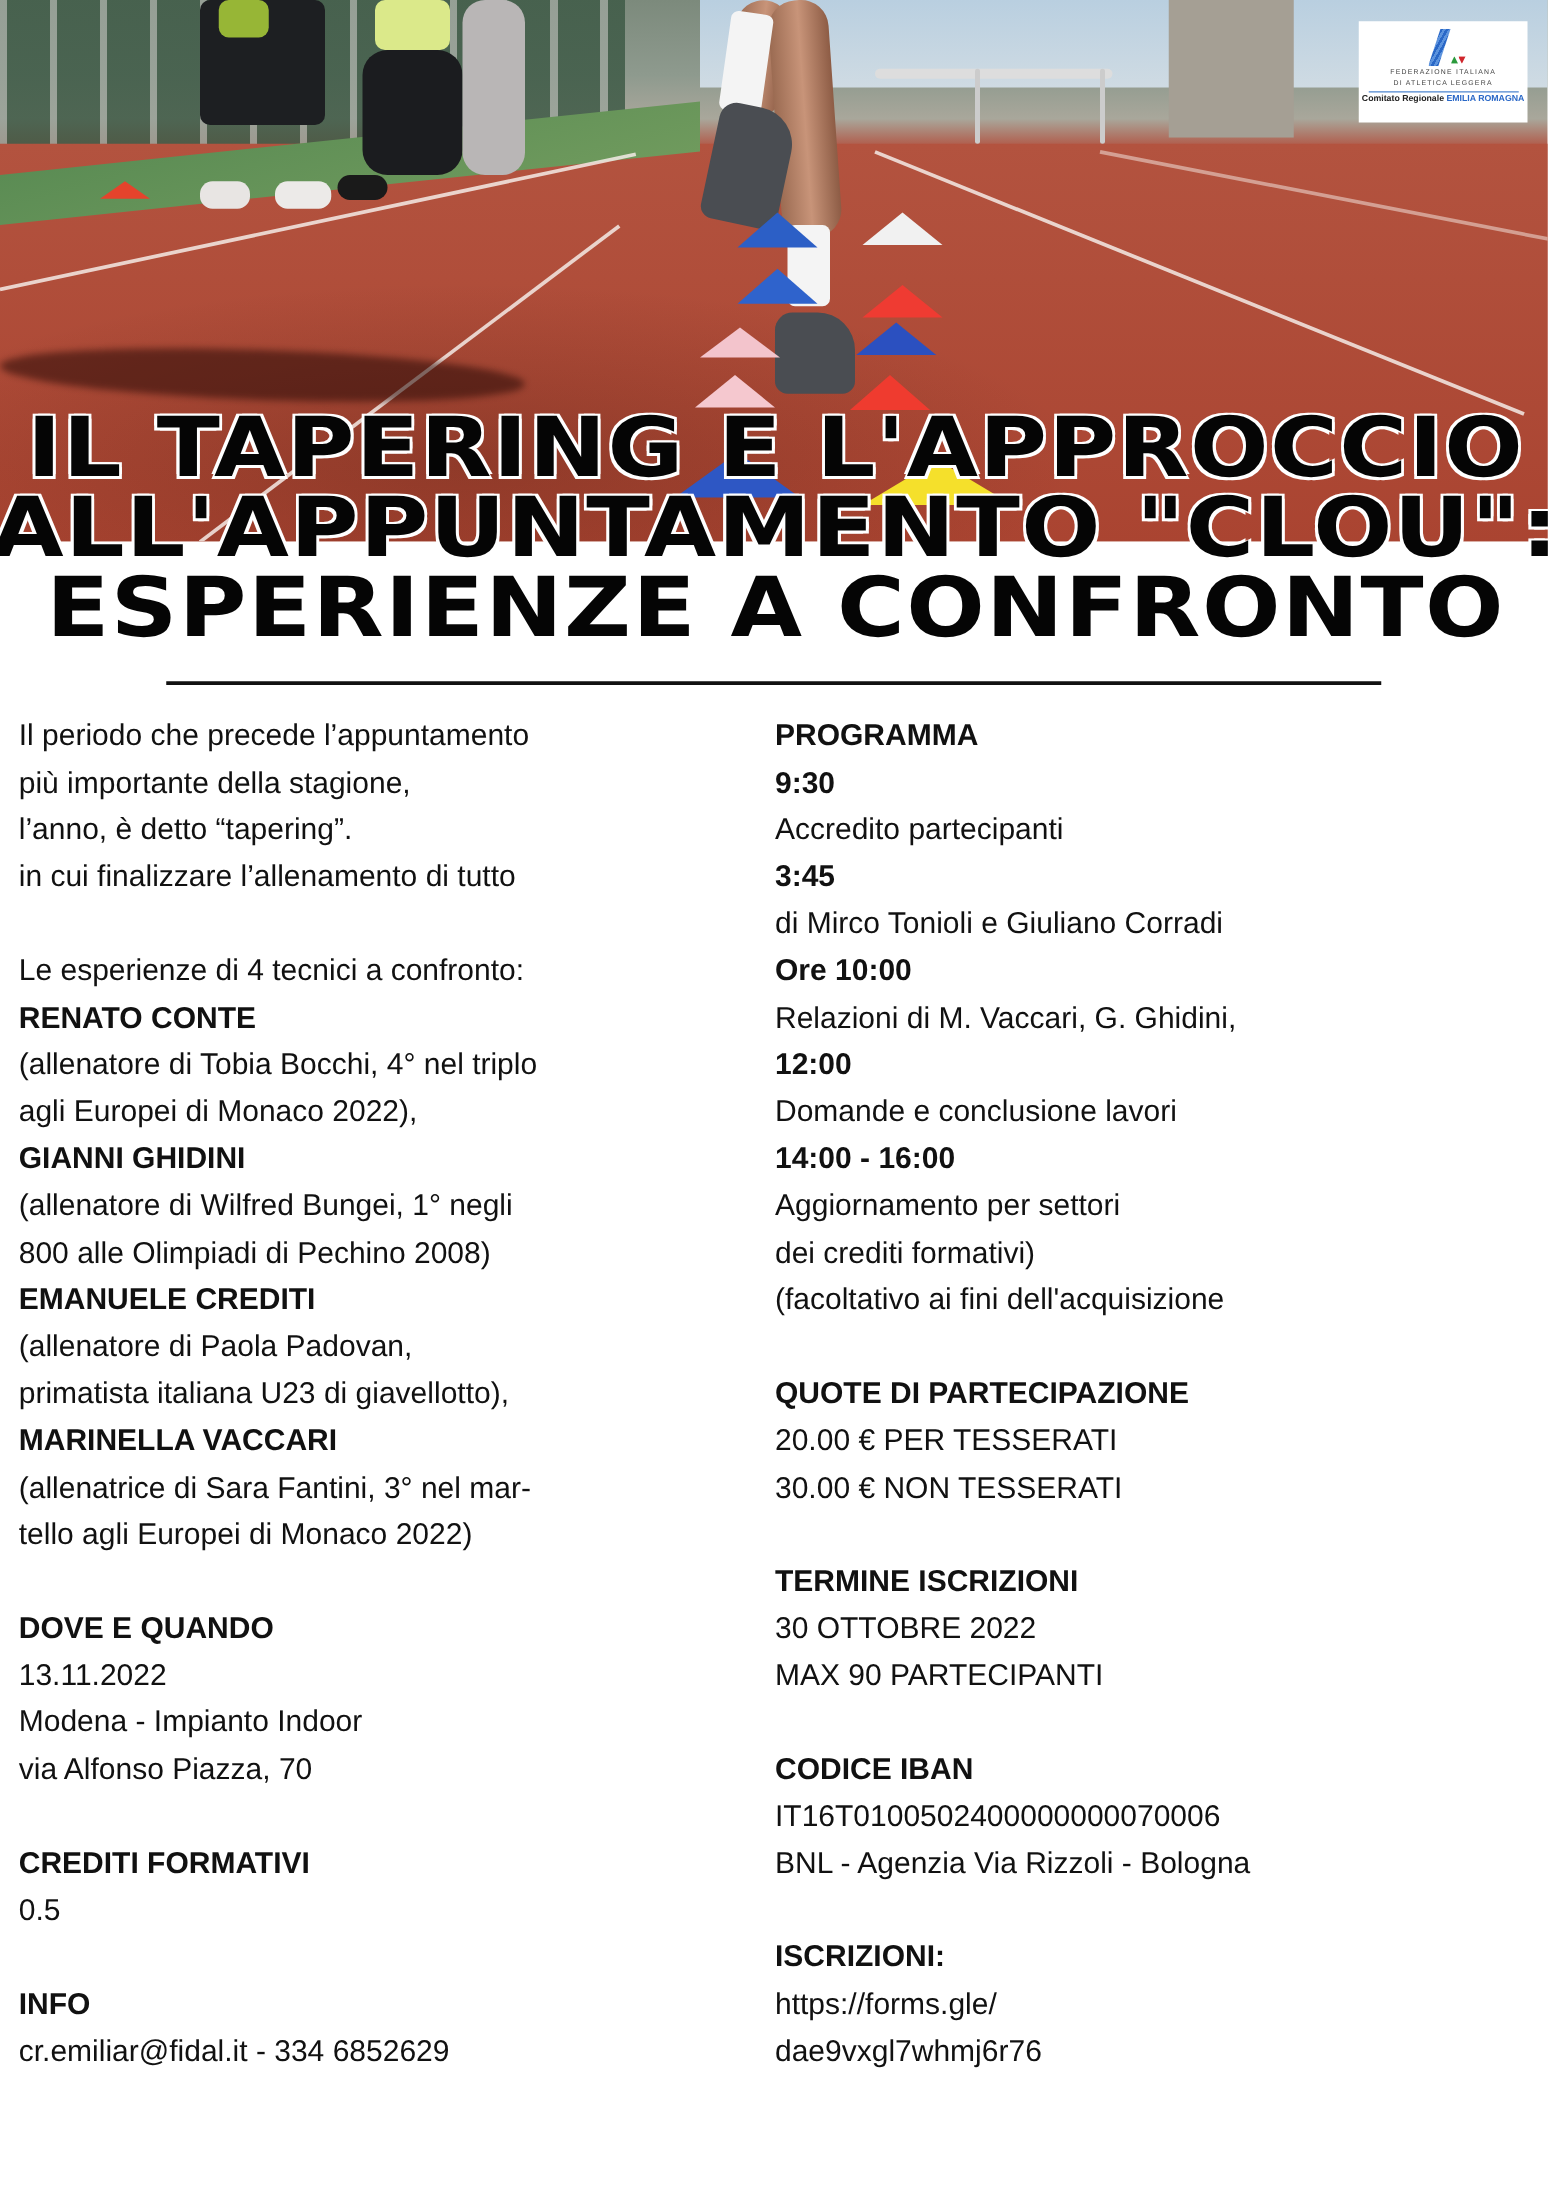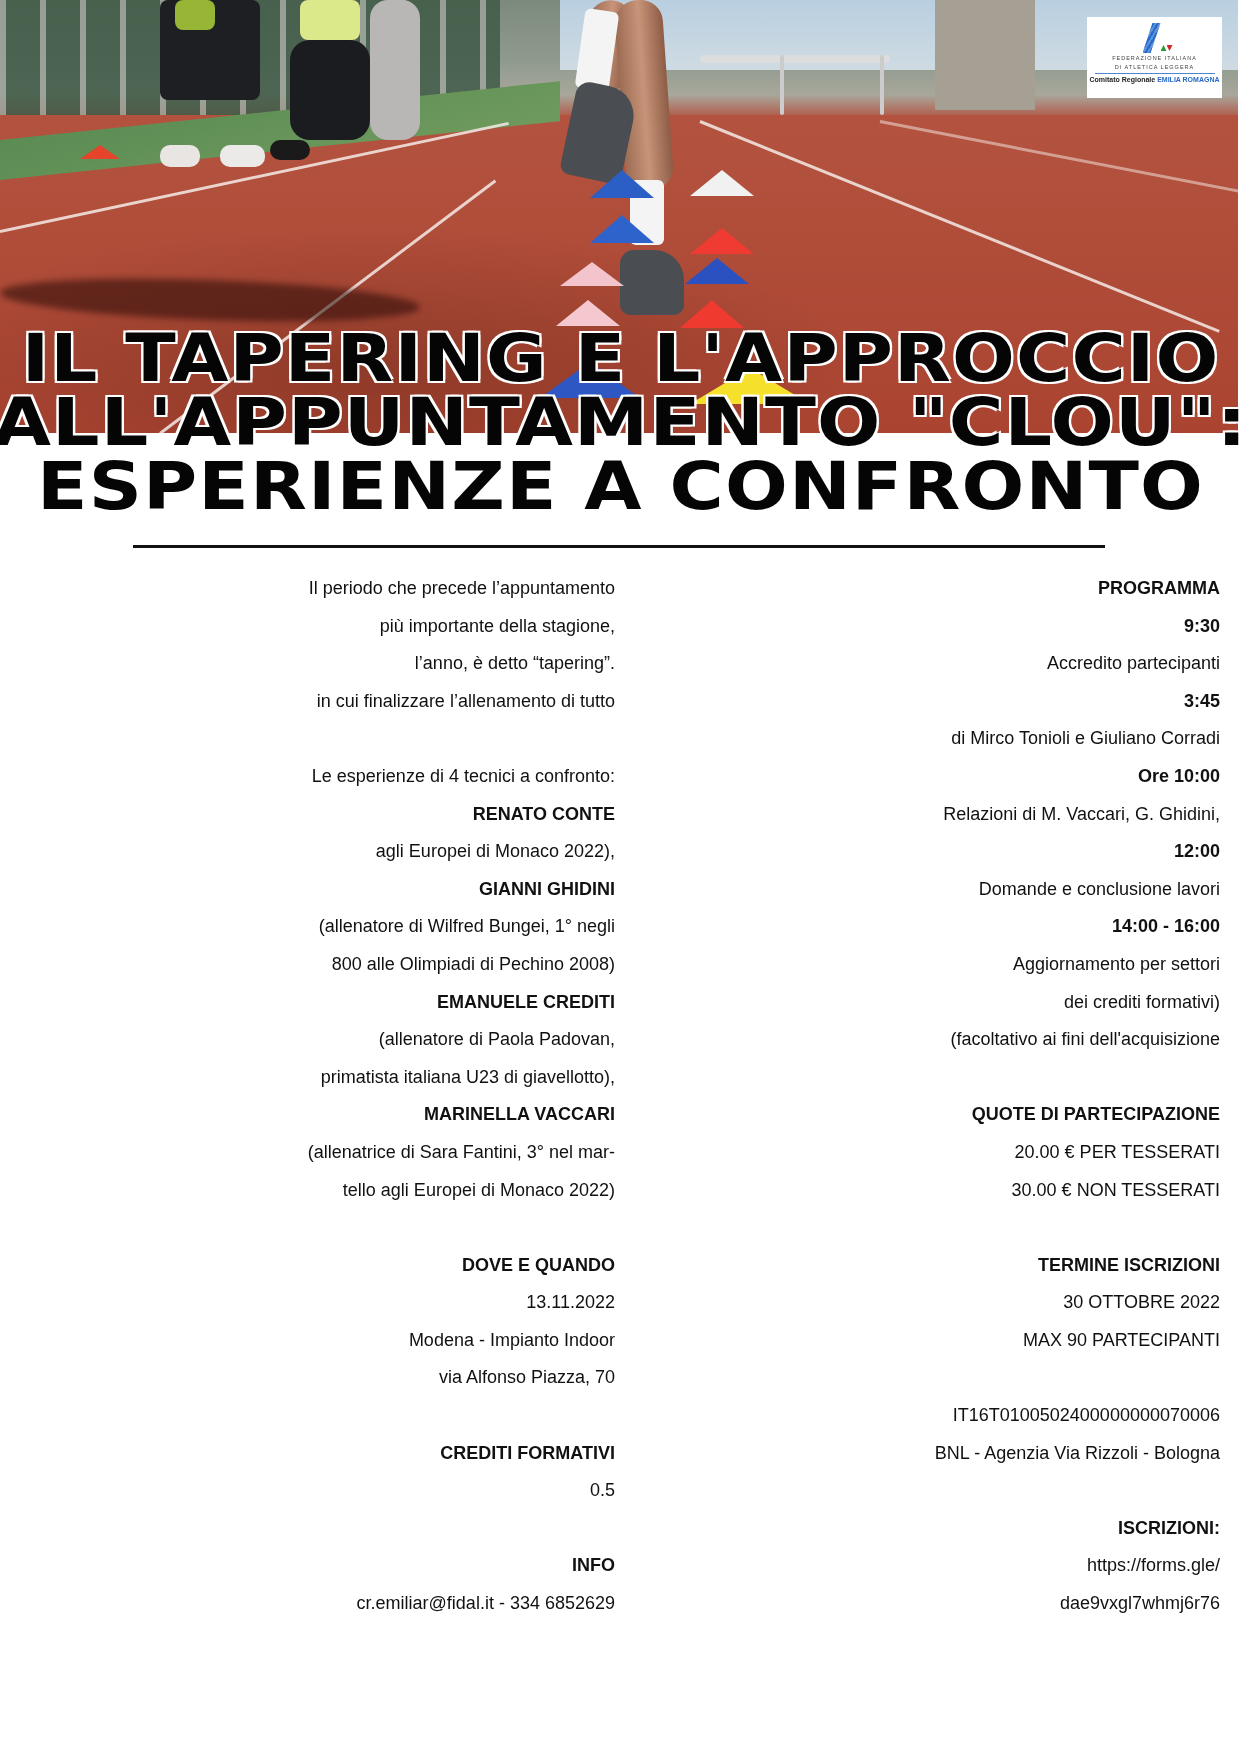--- a/index.html
+++ b/index.html
@@ -48,22 +48,22 @@
   .title { position:absolute; left:0; width:1241px; text-align:center; font-family:"DejaVu Sans", sans-serif;
            font-weight:bold; color:#050505; font-size:66px; line-height:66px; white-space:nowrap;
            -webkit-text-stroke: 0px; letter-spacing: 1px; }
   .title.l1 { top:326px; text-shadow: 0 0 2px #fff, 2px 2px 0 #fff, -2px -2px 0 #fff, 2px -2px 0 #fff, -2px 2px 0 #fff; transform: scaleX(1.12); transform-origin:center; }
   .title.l2 { top:390px; text-shadow: 0 0 2px #fff, 2px 2px 0 #fff, -2px -2px 0 #fff, 2px -2px 0 #fff, -2px 2px 0 #fff; transform: scaleX(1.13); transform-origin:center; }
   .title.l3 { top:454px; transform: scaleX(1.12); transform-origin:center; }
 
   .divider { position:absolute; left:133px; top:545px; width:972px; height:3px; background:#111; }
 
   
-  .col { position:absolute; top:570px; text-align:right; font-family:"Liberation Sans", sans-serif;
-         font-size:18px; line-height:37.6px; color:#111; }
+  .col { position:absolute; top:570px; text-align:left; font-family:"Liberation Sans", sans-serif;
+         font-size:24px; line-height:37.6px; color:#111; }
   .col.left  { left:15px;  width:600px; }
   .col.right { left:620px; width:600px; }
   .line { display:block; height:37.6px; white-space:nowrap; }
   .line.b { font-weight:bold; }
   .line.blank { }
 </style>
 </head>
 <body>
 
 <div class="hero">
@@ -132,20 +132,21 @@
 <div class="divider"></div>
 
 <div class="col left">
     <span class="line">Il periodo che precede l’appuntamento</span>
     <span class="line">più importante della stagione,</span>
     <span class="line">l’anno, è detto “tapering”.</span>
     <span class="line">in cui finalizzare l’allenamento di tutto</span>
     <span class="line blank"></span>
     <span class="line">Le esperienze di 4 tecnici a confronto:</span>
     <span class="line b">RENATO CONTE</span>
+    <span class="line">(allenatore di Tobia Bocchi, 4° nel triplo</span>
     <span class="line">agli Europei di Monaco 2022),</span>
     <span class="line b">GIANNI GHIDINI</span>
     <span class="line">(allenatore di Wilfred Bungei, 1° negli</span>
     <span class="line">800 alle Olimpiadi di Pechino 2008)</span>
     <span class="line b">EMANUELE CREDITI</span>
     <span class="line">(allenatore di Paola Padovan,</span>
     <span class="line">primatista italiana U23  di giavellotto),</span>
     <span class="line b">MARINELLA VACCARI</span>
     <span class="line">(allenatrice di Sara Fantini,  3° nel mar-</span>
     <span class="line">tello agli Europei di Monaco 2022)</span>
@@ -177,19 +178,20 @@
     <span class="line">(facoltativo ai fini dell'acquisizione</span>
     <span class="line blank"></span>
     <span class="line b">QUOTE DI PARTECIPAZIONE</span>
     <span class="line">20.00 € PER TESSERATI</span>
     <span class="line">30.00 € NON TESSERATI</span>
     <span class="line blank"></span>
     <span class="line b">TERMINE ISCRIZIONI</span>
     <span class="line">30 OTTOBRE 2022</span>
     <span class="line">MAX 90 PARTECIPANTI</span>
     <span class="line blank"></span>
+    <span class="line b">CODICE IBAN</span>
     <span class="line">IT16T0100502400000000070006</span>
     <span class="line">BNL - Agenzia Via Rizzoli - Bologna</span>
     <span class="line blank"></span>
     <span class="line b">ISCRIZIONI:</span>
     <span class="line">https://forms.gle/</span>
     <span class="line">dae9vxgl7whmj6r76</span>
   </div>
 
 </body></html>

